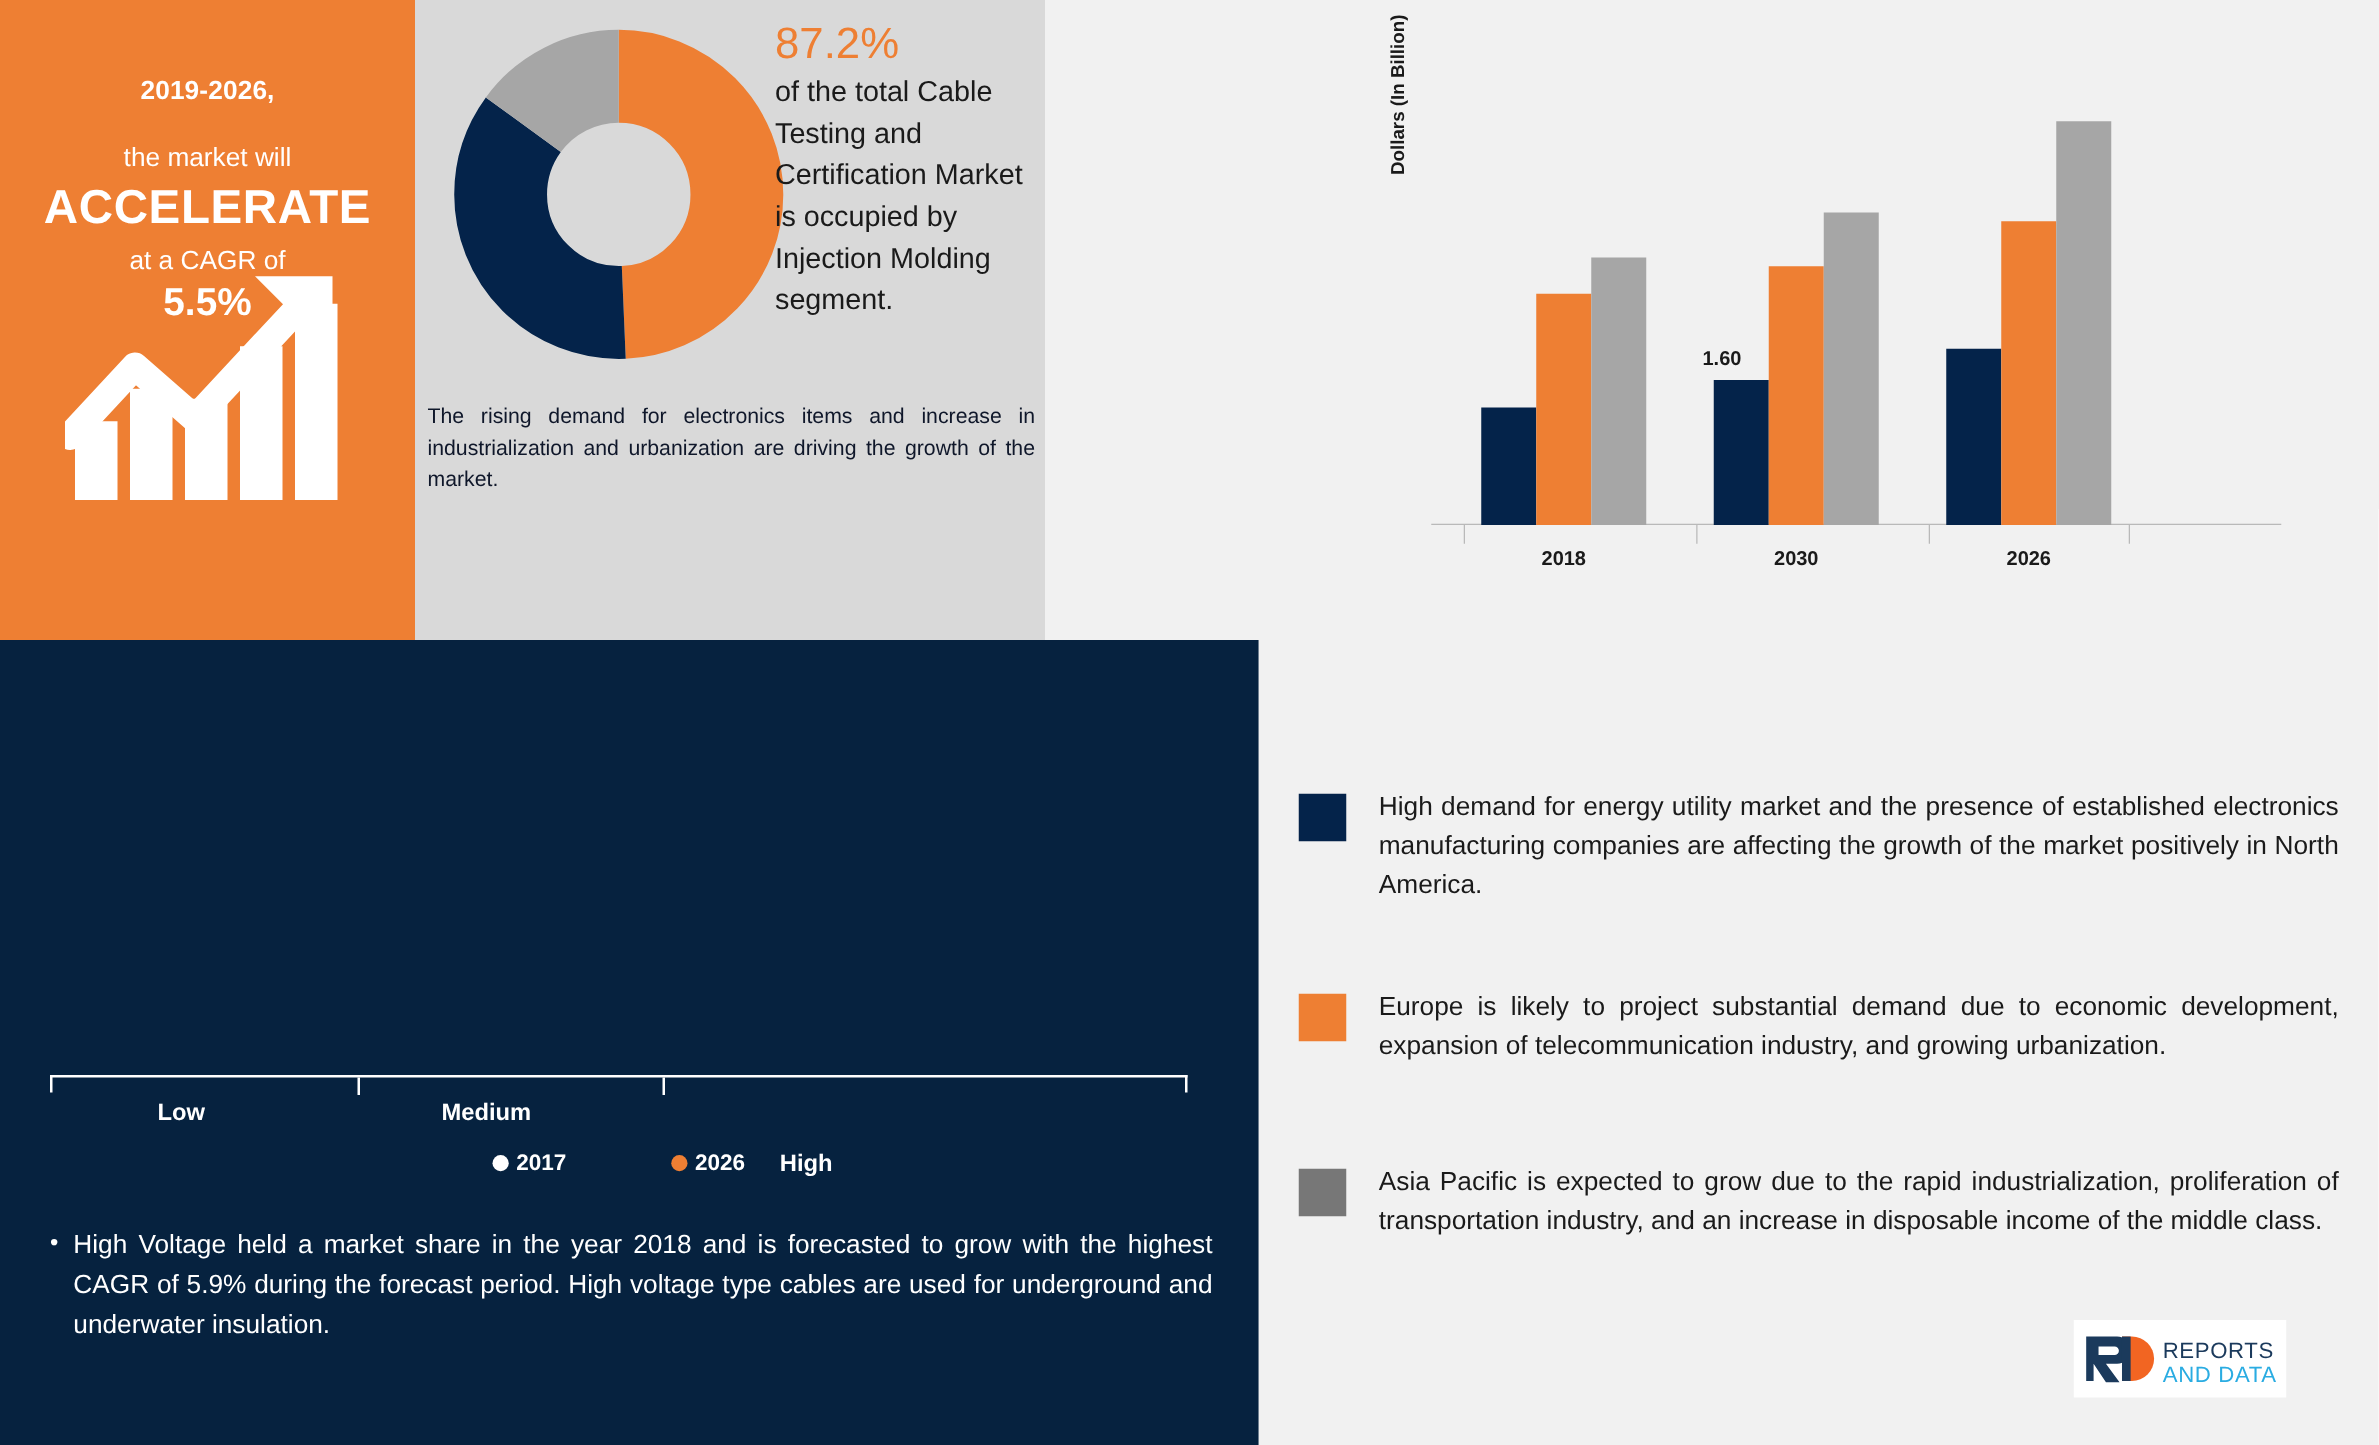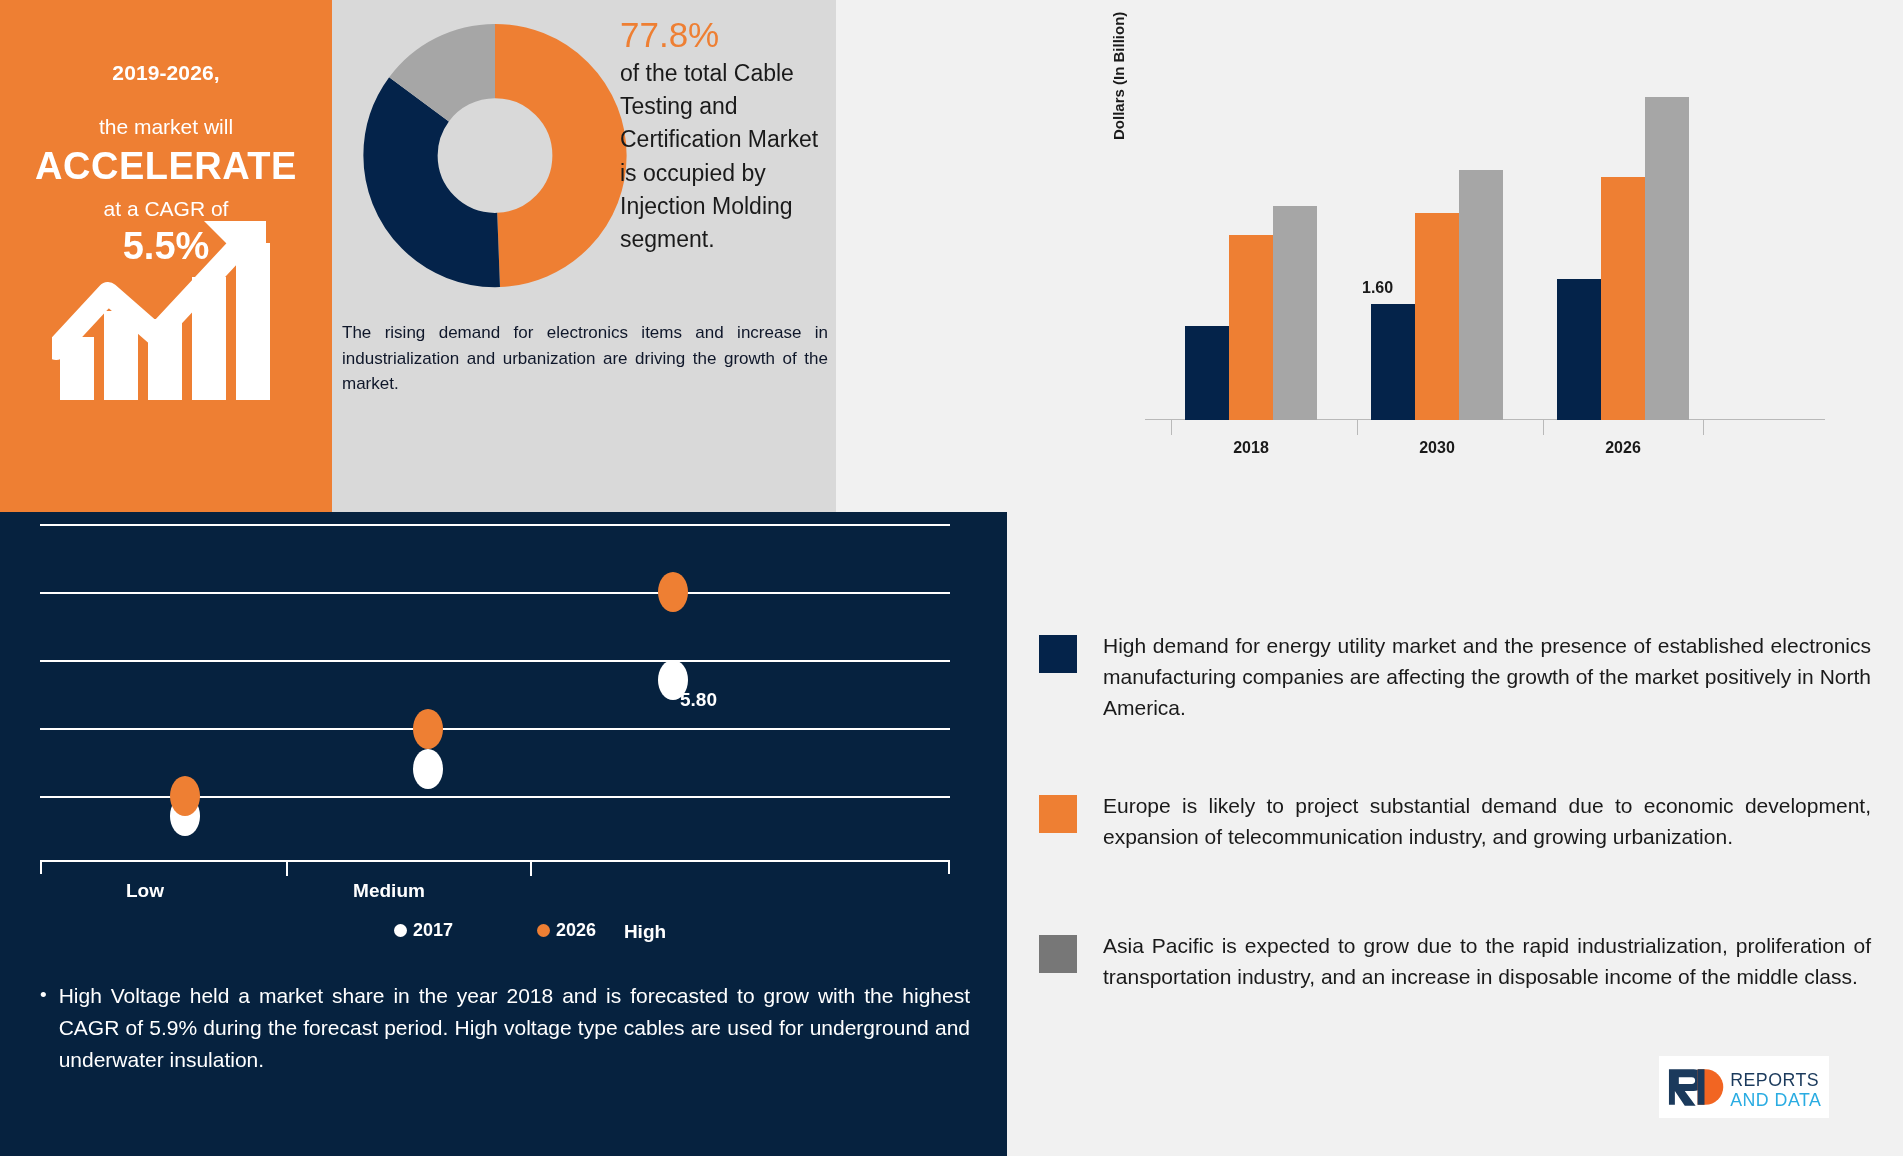--- a/index.html
+++ b/index.html
@@ -17,21 +17,21 @@
     background: #ee7f33;
   }
   .accel-text {
     position: absolute; left: 0; top: 60px; width: 332px;
     text-align: center; color: #ffffff; line-height: 1.22;
   }
   .accel-line1 { font-size: 21px; font-weight: 700; letter-spacing: .1px; }
   .accel-line2 { font-size: 21px; font-weight: 400; margin-top: 28px; }
   .accel-big   { font-size: 38px; font-weight: 700; letter-spacing: .5px; margin: 4px 0 6px; }
   .accel-line3 { font-size: 21px; font-weight: 400; }
-  .accel-pct   { font-size: 38px; font-weight: 700; margin-top: 2px; }
+  .accel-pct   { font-size: 31px; font-weight: 700; margin-top: 2px; }
   .accel-icon  { position: absolute; left: 52px; top: 215px; width: 235px; height: 185px; }
 
   
   .panel-donut {
     position: absolute; left: 332px; top: 0; width: 504px; height: 512px;
     background: #d9d9d9;
   }
   .donut-wrap { position: absolute; left: 28px; top: 18px; width: 270px; height: 275px; }
   .donut-svg  { width: 270px; height: 275px; display: block; }
 
@@ -183,21 +183,21 @@
           <circle cx="100" cy="100" r="70" fill="none" stroke="#ee7f33" stroke-width="55" stroke-dasharray="216.83 222.99" stroke-dashoffset="0"></circle>
 
           <circle cx="100" cy="100" r="70" fill="none" stroke="#04234a" stroke-width="55" stroke-dasharray="157.02 282.80" stroke-dashoffset="-216.83"></circle>
 
           <circle cx="100" cy="100" r="70" fill="none" stroke="#a6a6a6" stroke-width="55" stroke-dasharray="65.97 373.85" stroke-dashoffset="-373.85"></circle>
         </g>
       </svg>
     </div>
 
     <div class="donut-headline">
-      <span class="donut-pct">77.8%</span>
+      <span class="donut-pct">87.2%</span>
       <span>of the total Cable Testing and Certification Market is occupied by Injection Molding segment.</span>
     </div>
 
     <div class="donut-sub">The rising demand for electronics items and increase in industrialization and urbanization are driving the growth of the market.</div>
   </div>
 
   <div class="panel-bars"></div>
 
   <div class="ylabel">Dollars (In Billion)</div>
 
@@ -241,38 +241,20 @@
       <span>Europe</span>
     </div>
     <div class="li">
       <span class="sw ap"></span>
       <span>APAC</span>
     </div>
   </div>
 
   <div class="panel-dots">
 
-    <div class="dotplot">
-      <div class="gridline" style="top:0px;"></div>
-      <div class="gridline" style="top:68px;"></div>
-      <div class="gridline" style="top:136px;"></div>
-      <div class="gridline" style="top:204px;"></div>
-      <div class="gridline" style="top:272px;"></div>
-
-      <div class="dot y2017" style="left:130px; top:272px;"></div>
-      <div class="dot y2026" style="left:130px; top:252px;"></div>
-
-      <div class="dot y2017" style="left:373px; top:225px;"></div>
-      <div class="dot y2026" style="left:373px; top:185px;"></div>
-
-      <div class="dot y2017" style="left:618px; top:136px;"></div>
-      <div class="dot y2026" style="left:618px; top:48px;"></div>
-
-      <div class="dot-value" style="left:640px; top:165px;">5.80</div>
-    </div>
 
     <div class="xaxis-bracket">
       <div class="xaxis-tick" style="left:244px;"></div>
       <div class="xaxis-tick" style="left:488px;"></div>
     </div>
 
     <div class="xcat" style="left:45px;">Low</div>
     <div class="xcat" style="left:289px;">Medium</div>
     <div class="xcat" style="left:545px;margin-top:41px;">High</div>
 

